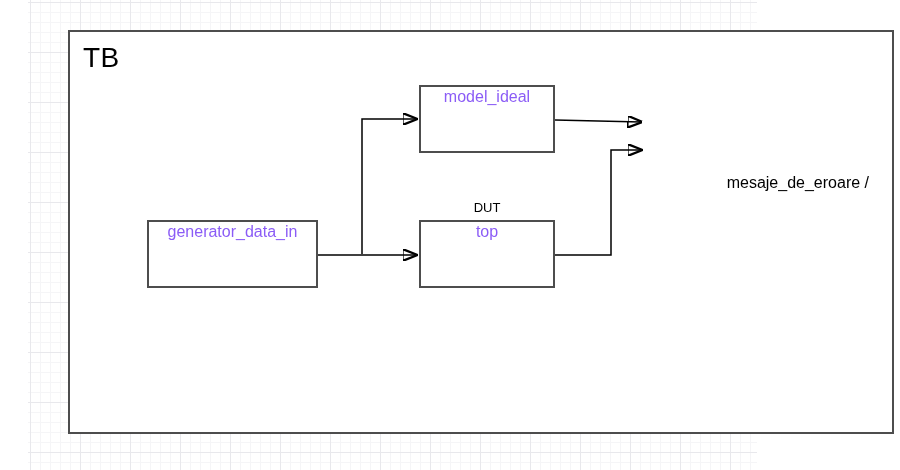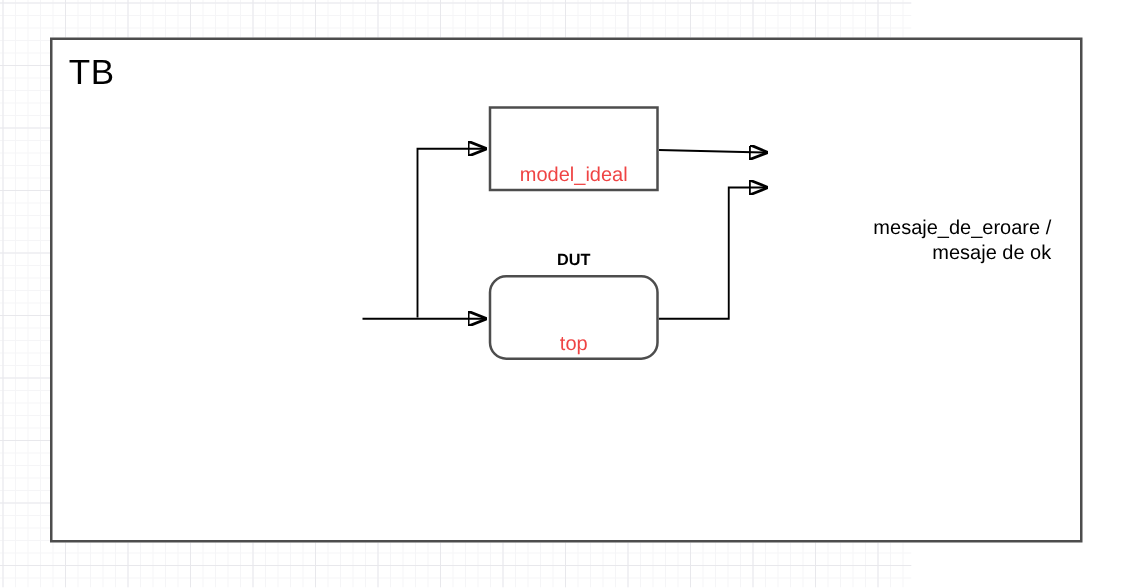--- a/index.html
+++ b/index.html
@@ -13,20 +13,21 @@
     position: relative;
     width: 729px; height: 470px;
     background-color: #ffffff;
     background-image:
       linear-gradient(to right,  #e8e8ec 1px, transparent 1px),
       linear-gradient(to bottom, #e8e8ec 1px, transparent 1px),
       linear-gradient(to right,  #f5f5f7 1px, transparent 1px),
       linear-gradient(to bottom, #f5f5f7 1px, transparent 1px);
     background-size: 50px 50px, 50px 50px, 10px 10px, 10px 10px;
     background-position: 2px 2px, 2px 2px, 2px 2px, 2px 2px;
+    margin-left: 28px;
   }
   .tb-frame {
     position: absolute;
     left: 40px; top: 30px;
     width: 826px; height: 404px;
     background: #ffffff;
     border: 2px solid #4d4d4d;
   }
   .tb-title {
     position: absolute;
@@ -34,41 +35,40 @@
     font-size: 28px;
     color: #000000;
     letter-spacing: 0.5px;
   }
   .node {
     position: absolute;
     background: #ffffff;
     border: 2px solid #4d4d4d;
     display: flex;
     align-items: center;
-    justify-content: flex-end;
+    justify-content: flex-start;
     flex-direction: column;
     font-size: 16px;
-    color: #ef4444;
+    color: #8b5cf6;
     text-align: center;
     line-height: 20px;
     z-index: 2;
   }
   .node-generator  { left: 119px; top: 220px; width: 171px; height: 68px; }
   .node-model     { left: 391px; top:  85px; width: 136px; height: 68px; }
-  .node-dut       { left: 391px; top: 220px; width: 136px; height: 68px; border-radius: 14px; }
+  .node-dut       { left: 391px; top: 220px; width: 136px; height: 68px; }
   .node-comparator{ left: 617px; top: 108px; width: 136px; height: 57px; }
   .dut-caption {
     position: absolute;
     left: 391px; top: 200px;
     width: 136px;
     text-align: center;
     font-size: 13px;
     color: #000000;
     z-index: 2;
-    font-weight: bold;
   }
   .output-note {
     position: absolute;
     left: 660px; top: 173px;
     width: 181px;
     text-align: right;
     font-size: 16px;
     line-height: 20px;
     color: #000000;
     z-index: 2;
@@ -99,30 +99,32 @@
       <marker id="arrow" viewBox="0 0 10 8" refX="9" refY="4" markerWidth="10" markerHeight="8" orient="auto-start-reverse">
         <path d="M0 0 L10 4 L0 8 Z" fill="#000000" stroke="none"></path>
       </marker>
     </defs>
     <path d="M290 255 L388 255" marker-end="url(#arrow)"></path>
     <path d="M334 254 L334 119 L388 119" marker-end="url(#arrow)"></path>
     <path d="M527 120 L613 122" marker-end="url(#arrow)"></path>
     <path d="M527 255 L583 255 L583 150 L613 150" marker-end="url(#arrow)"></path>
   </svg>
 
+  <div class="node node-generator">
+    <span>generator_data_in</span>
+  </div>
 
   <div class="node node-model">
     <span>model_ideal</span>
   </div>
 
   <div class="dut-caption">DUT</div>
 
   <div class="node node-dut">
     <span>top</span>
   </div>
 
 
   <div class="output-note">
     <div>mesaje_de_eroare /</div>
-    <div>mesaje de ok</div>
   </div>
 
 </div>
 
 </body></html>

